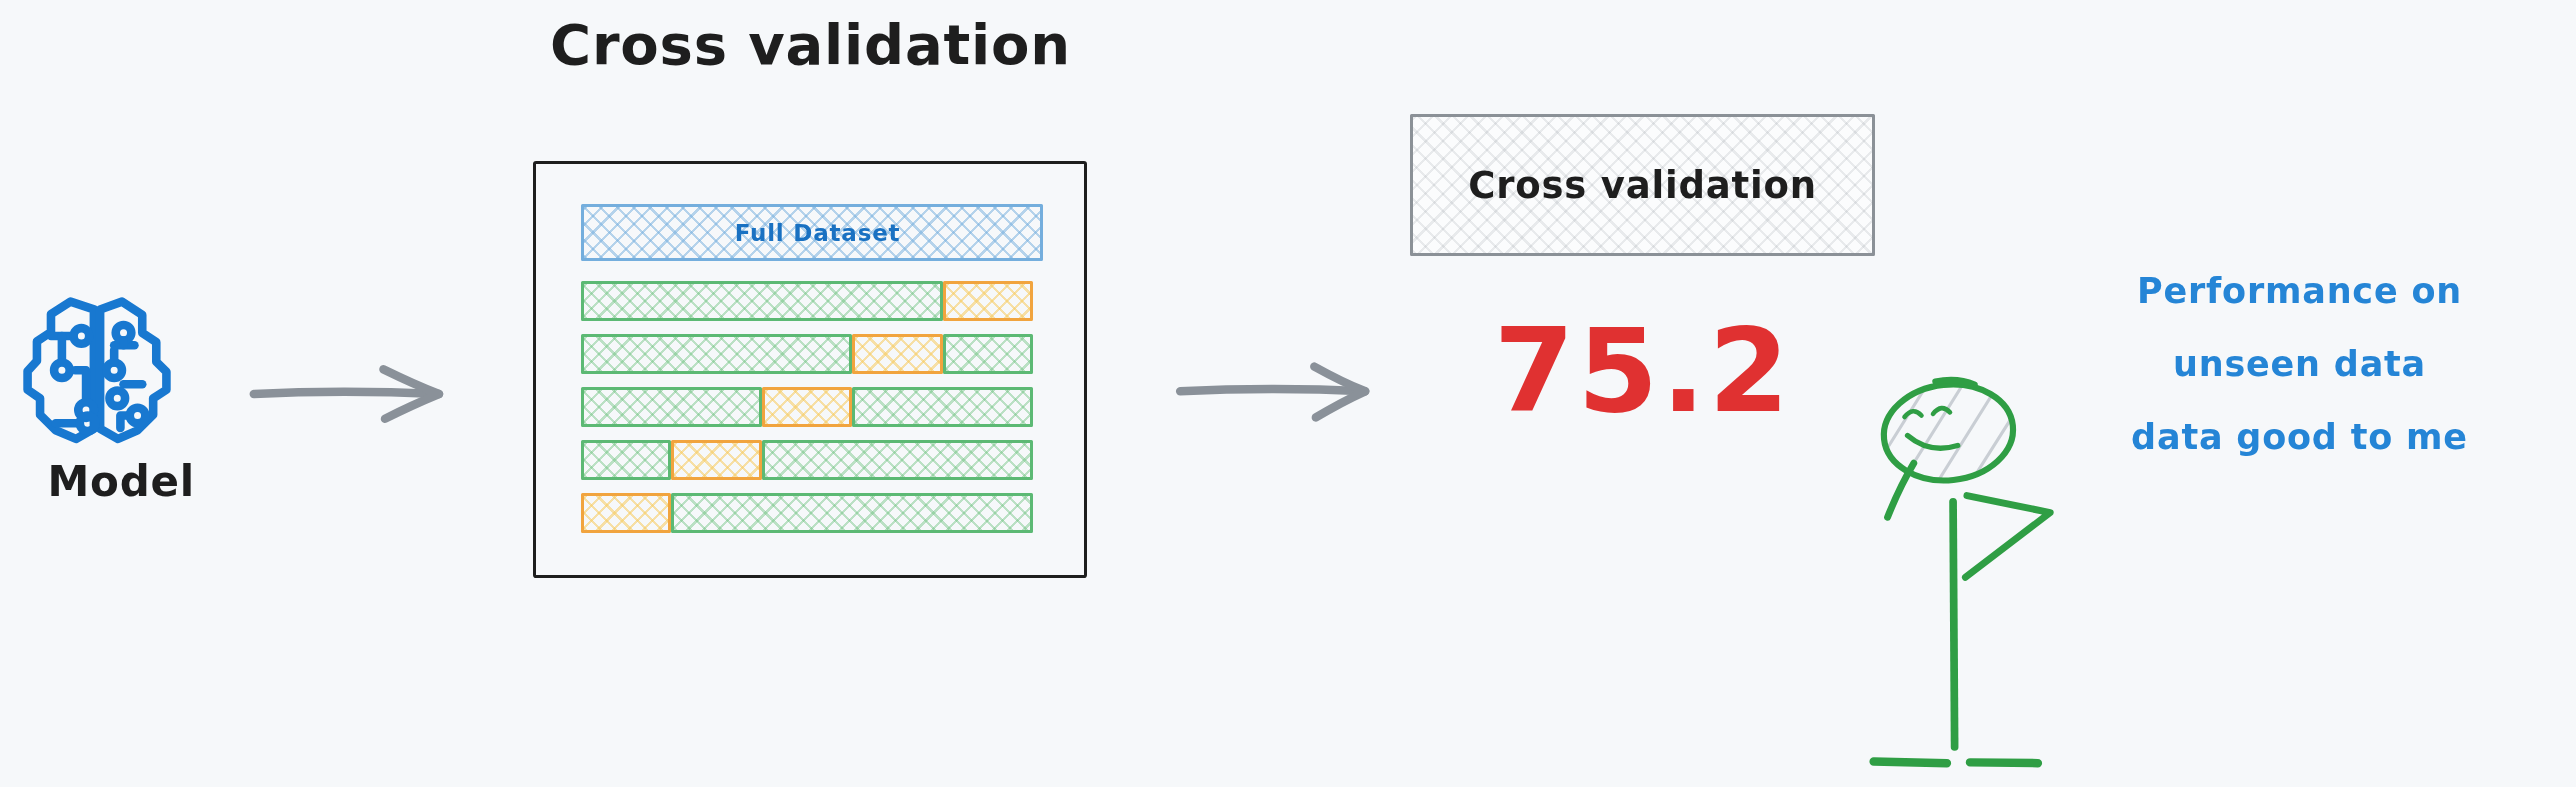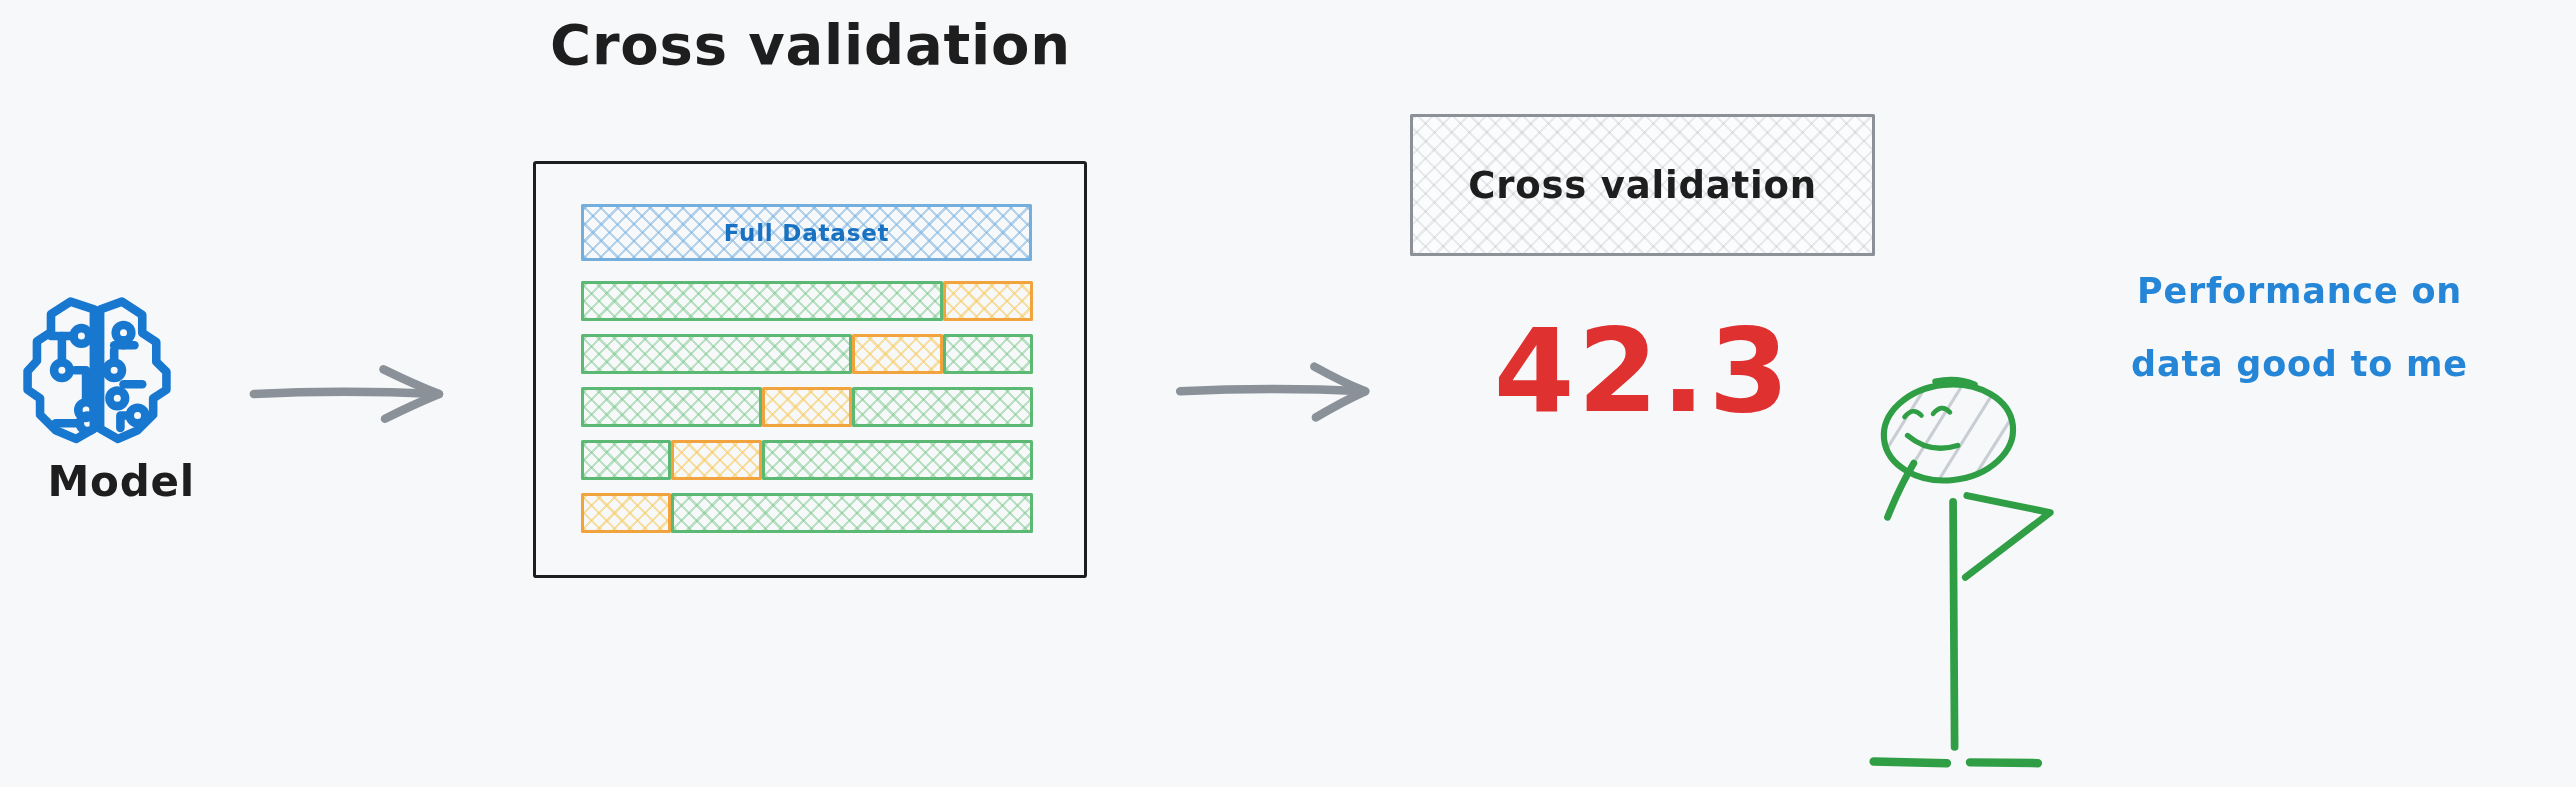--- a/index.html
+++ b/index.html
@@ -49,21 +49,21 @@
     left:494px;top:12.4px;width:633px;text-align:center;
     font-size:56px;font-weight:bold;letter-spacing:0.8px;
   }
   #cv-box{
     left:533px;top:161px;width:548px;height:411px;
     border:3.9px solid #1e1e1e;border-radius:3.1px;
   }
   #full-dataset-bar{
     left:45px;top:40px;width:445px;height:51px;
     border:3.9px solid #74aedd;border-radius:1.5px;
-    display:flex;align-items:center;justify-content:center;
+    display:flex;align-items:center;justify-content:center;padding-left:11px;
   }
   #full-dataset-label{
     font-size:23px;font-weight:bold;color:#1971c2;letter-spacing:0.8px;
   }
   #cv-folds{
     left:45px;top:117px;width:452px;
     display:flex;flex-direction:column;gap:13px;
   }
   .fold-row{display:flex;width:100%;height:40px;}
   .seg{box-sizing:border-box;height:100%;border-radius:1.5px;}
@@ -160,21 +160,21 @@
 </div>
 
 <svg id="arrow-2" class="abs" viewBox="0 0 262 92" fill="none" stroke="#8a9199" stroke-width="11" stroke-linecap="round" stroke-linejoin="round">
   <path d="M8 47 Q130 41 248 47"></path>
   <path d="M182 15 Q218 35 248 47 Q215 62 184 81"></path>
 </svg>
 
 <div id="perf-box" class="abs hatch-gray">
   <div class="perf-line">Cross validation</div>
 </div>
-<div id="score" class="abs">42.3</div>
+<div id="score" class="abs">75.2</div>
 
 <svg id="person-figure" class="abs" viewBox="0 0 275 530" fill="none" stroke="#2f9e44" stroke-linecap="round" stroke-linejoin="round">
   <defs>
     <clipPath id="headClip">
         <ellipse cx="129" cy="82" rx="84" ry="62"></ellipse>
       </clipPath>
   </defs>
 
   <g clip-path="url(#headClip)" stroke="#c9ced4" stroke-width="4">
     <path d="M20 150 L120 -10"></path>
@@ -197,15 +197,16 @@
   <path d="M135 172 L137 490" stroke-width="10"></path>
 
   <path d="M153 164 L261 186 L151 270" stroke-width="9"></path>
 
   <path d="M32 509 L127 511" stroke-width="11"></path>
   <path d="M157 510 L245 511" stroke-width="11"></path>
 </svg>
 
 <div id="speech-text" class="abs">
   <div>Performance on</div>
+  <div>unseen data</div>
   <div>data good to me</div>
 </div>
 
 
 </body></html>

